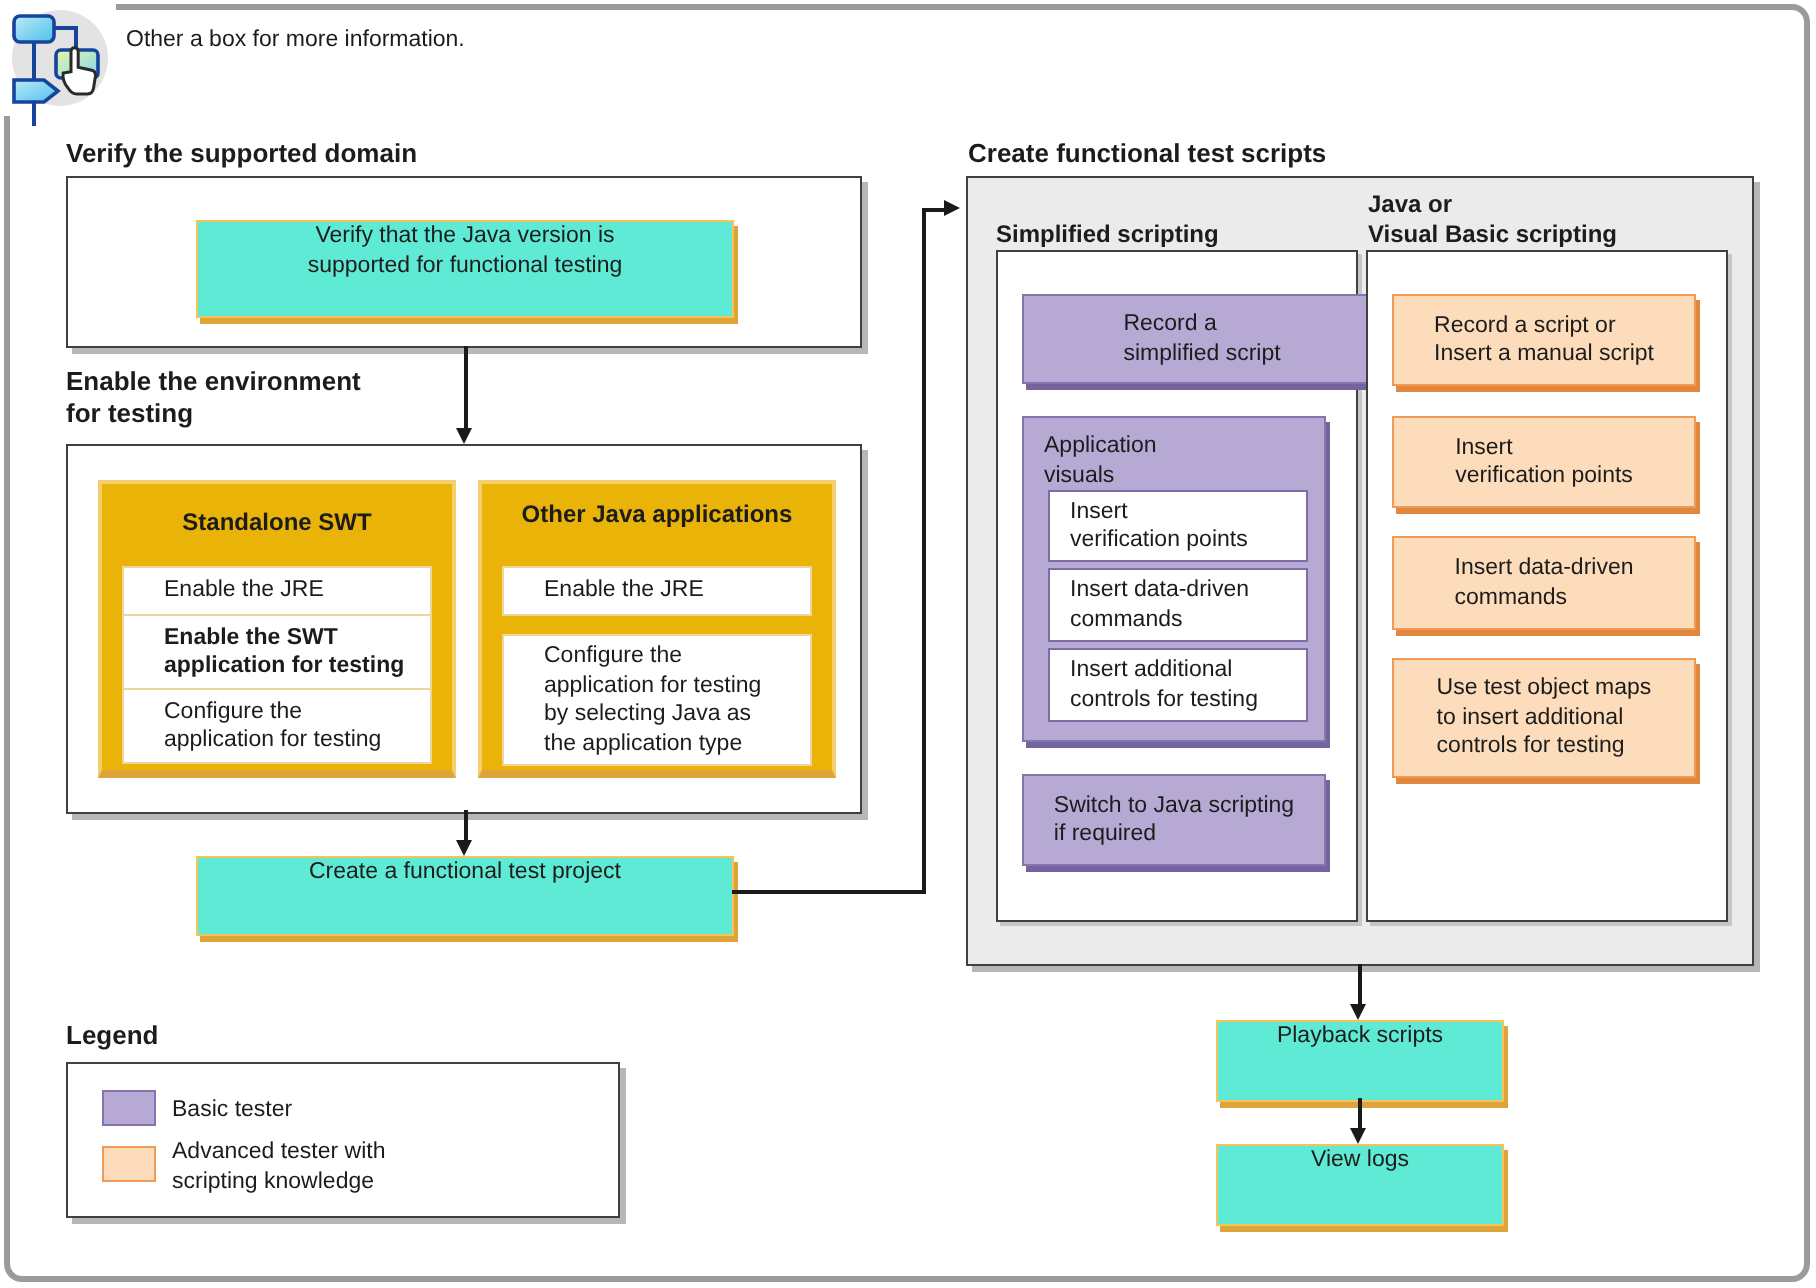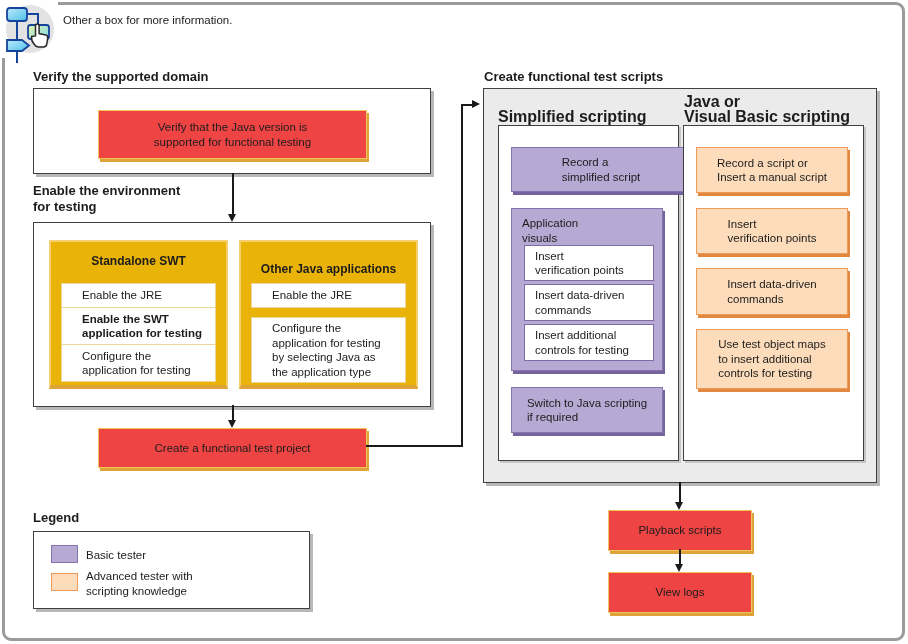--- a/index.html
+++ b/index.html
@@ -9,40 +9,40 @@
     font-family:"Liberation Sans", sans-serif;
     color:#1c1c1c;
   }
   .abs{position:absolute;}
   .prel{white-space:pre-line;}
   .frame{
     left:2px;top:2px;width:897px;height:633px;
     border:3px solid #9b9b9b;border-radius:9px;
   }
   .heading{font-size:13px;font-weight:bold;line-height:16px;}
-  .subheading{font-size:16px;font-weight:bold;line-height:14.5px;}
+  .subheading{font-size:12px;font-weight:bold;line-height:14.5px;}
   .smalltext{font-size:11.5px;line-height:14.5px;}
 
   .section{
     background:#ffffff;border:1.5px solid #404040;
     box-shadow:3px 3px 0 #b7b7b7;
   }
   .panel{
     background:#ebebeb;border:1.5px solid #404040;
     box-shadow:3px 3px 0 #b7b7b7;
   }
   .colbox{
     background:#ffffff;border:1.5px solid #404040;
     box-shadow:2px 2px 0 #c6c6c6;
   }
 
   .ybox{
-    background:#ef4444;border:1.5px solid #f2c558;
+    background:#5eead4;border:1.5px solid #f2c558;
     box-shadow:2px 3px 0 #dfa439;
-    display:flex;align-items:center;justify-content:center;
+    display:flex;justify-content:center;
     text-align:center;font-size:11.5px;line-height:14.5px;
   }
   .ygroup{
     background:#eab308;border:2px solid #f5cf6e;border-bottom:4px solid #dfa439;
   }
   .ygroup-title{font-size:12px;font-weight:bold;text-align:center;}
   .yitem{
     background:#ffffff;border:1px solid #edd59c;
     font-size:11.5px;line-height:14.5px;
     display:flex;align-items:center;
@@ -149,21 +149,21 @@
 application for testing</span>
       </div>
       <div class="yitem" style="height:38px;">
         <span class="prel">Configure the
 application for testing</span>
       </div>
     </div>
   </div>
 
   <div class="abs ygroup" style="left:205px;top:17px;width:179px;height:149px;box-sizing:border-box;">
-    <div class="ygroup-title" style="margin-top:20px;">Other Java applications</div>
+    <div class="ygroup-title" style="margin-top:8px;">Other Java applications</div>
     <div class="abs" style="left:10px;top:41px;width:155px;">
       <div class="yitem" style="height:25px;">
         <span class="prel">Enable the JRE</span>
       </div>
       <div class="yitem" style="height:66px;margin-top:9px;">
         <span class="prel">Configure the
 application for testing
 by selecting Java as
 the application type</span>
       </div>

